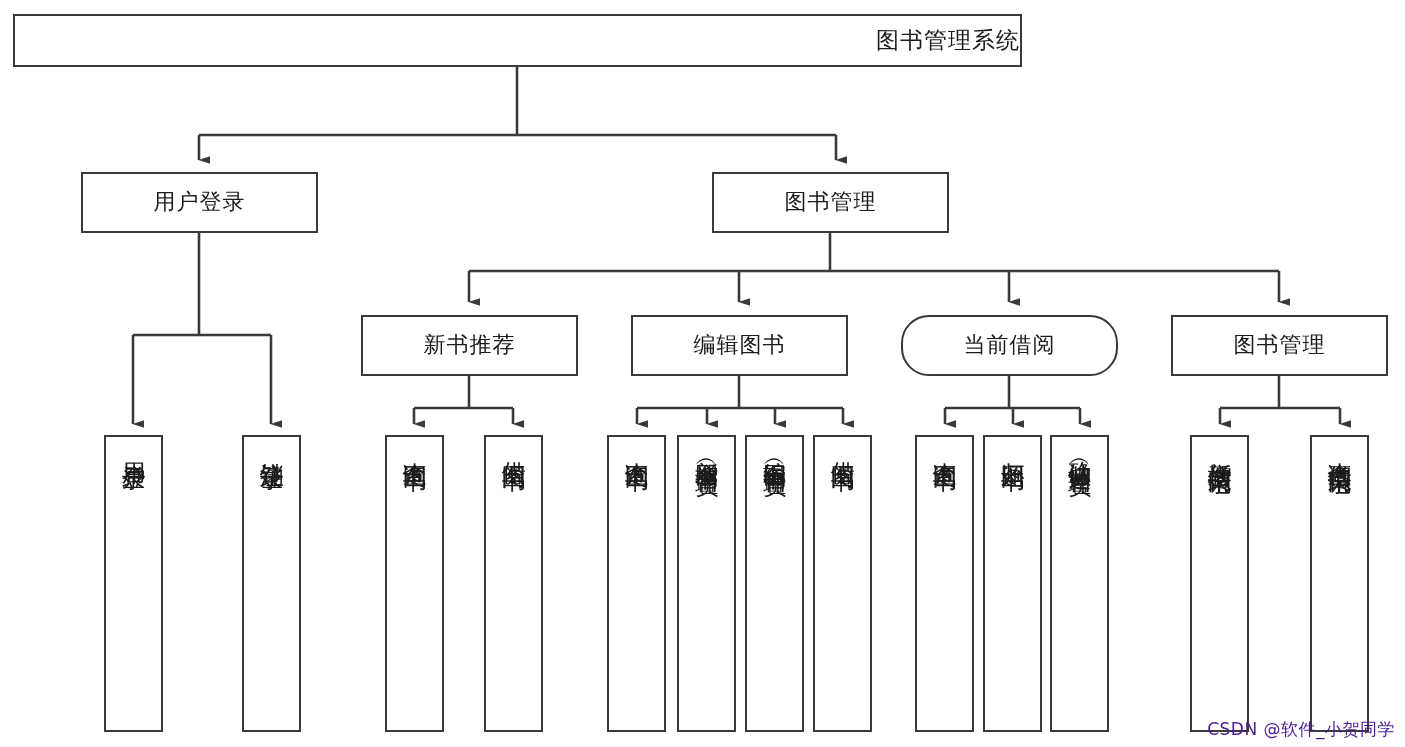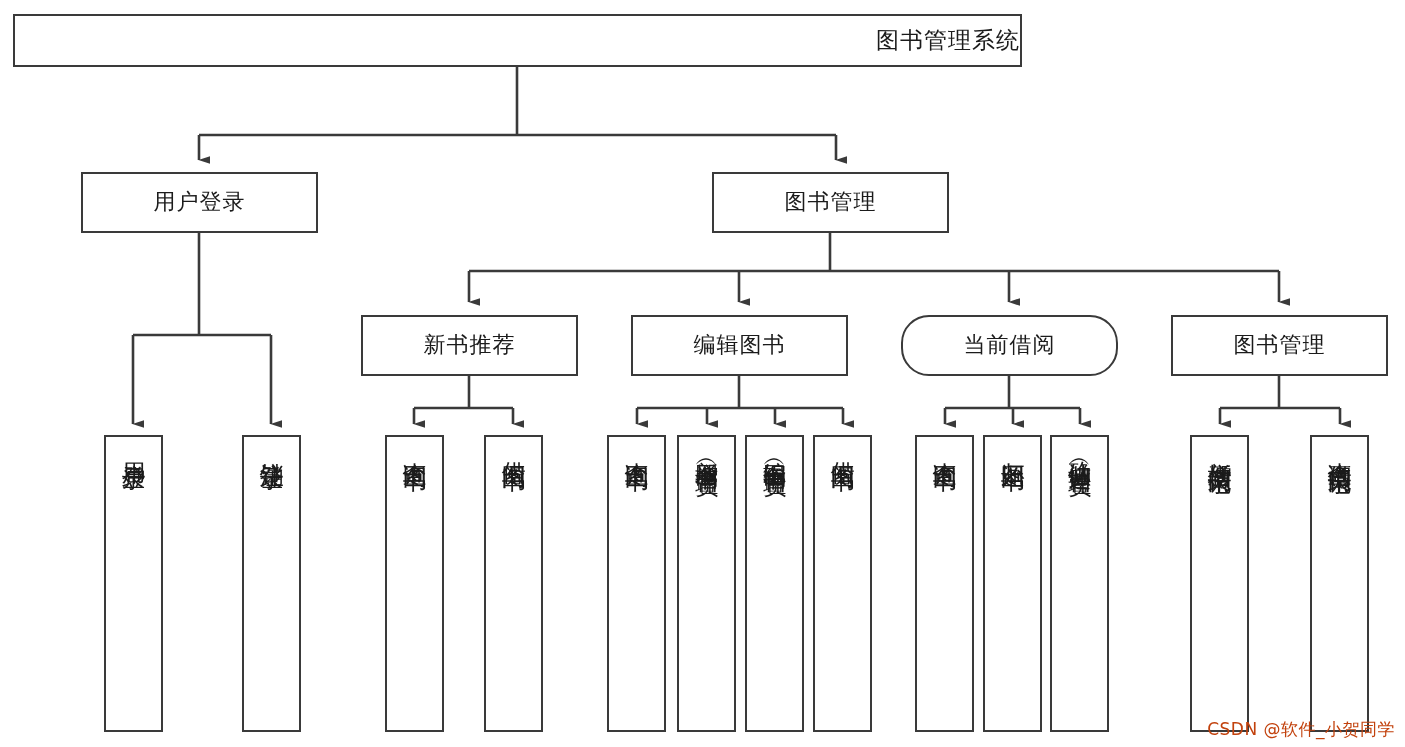--- a/index.html
+++ b/index.html
@@ -41,21 +41,21 @@
     white-space:nowrap;
     margin:0 auto;
   }
   .node.vert.tall .lbl{font-size:23px;}
 
   #watermark{
     position:absolute;
     right:10px;
     bottom:6px;
     font-size:17px;
-    color:#c2410c;
+    color:#4c1d95;
     letter-spacing:0.5px;
     white-space:nowrap;
     pointer-events:none;
   }
 </style>
 </head>
 <body>
 
 <div id="stage">
 

